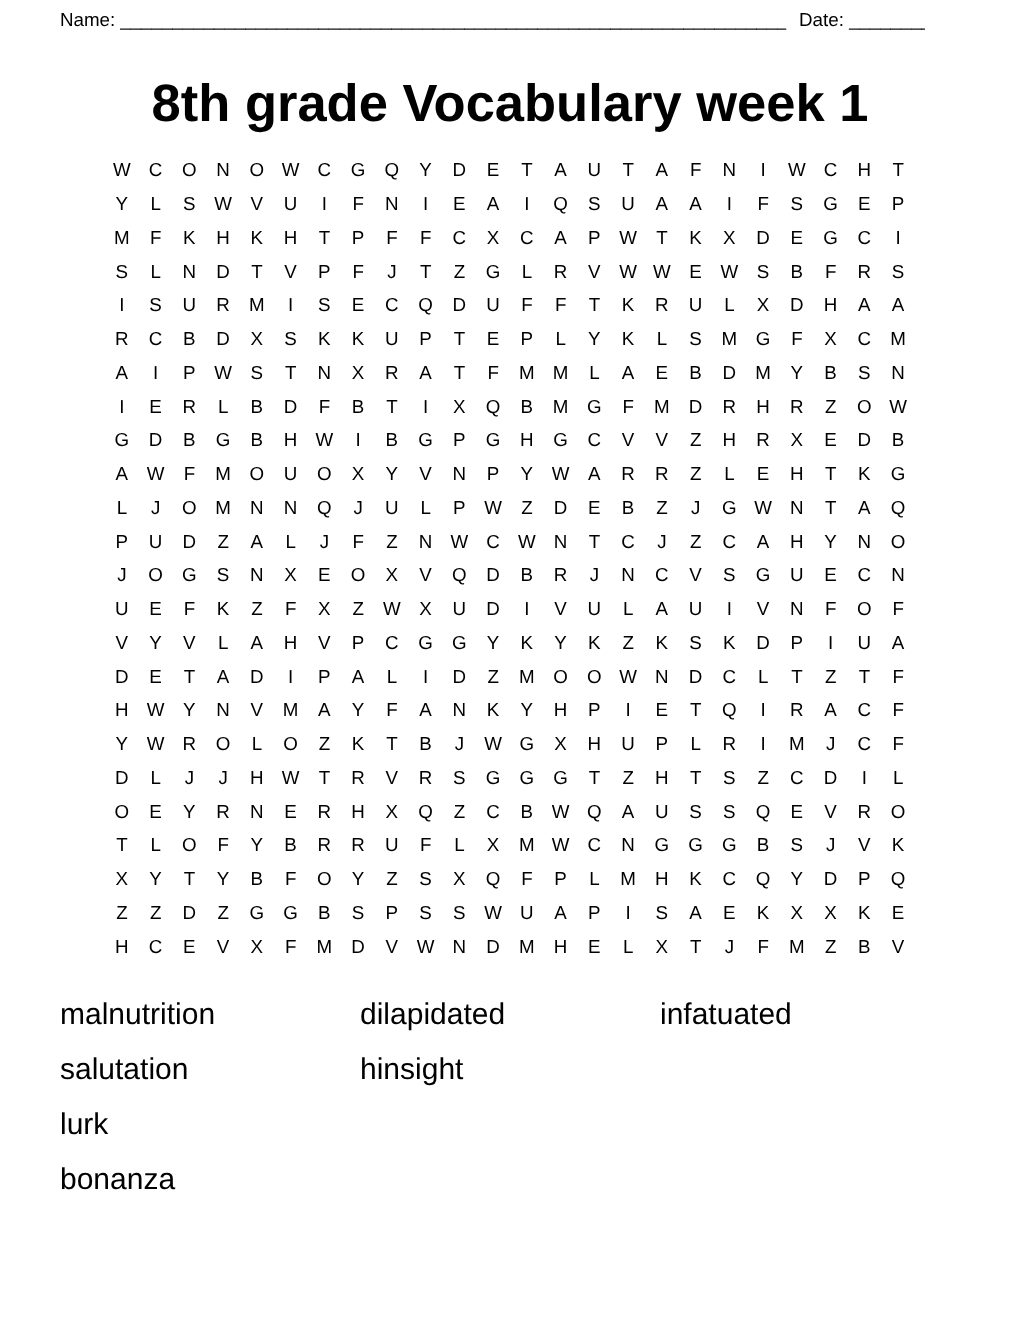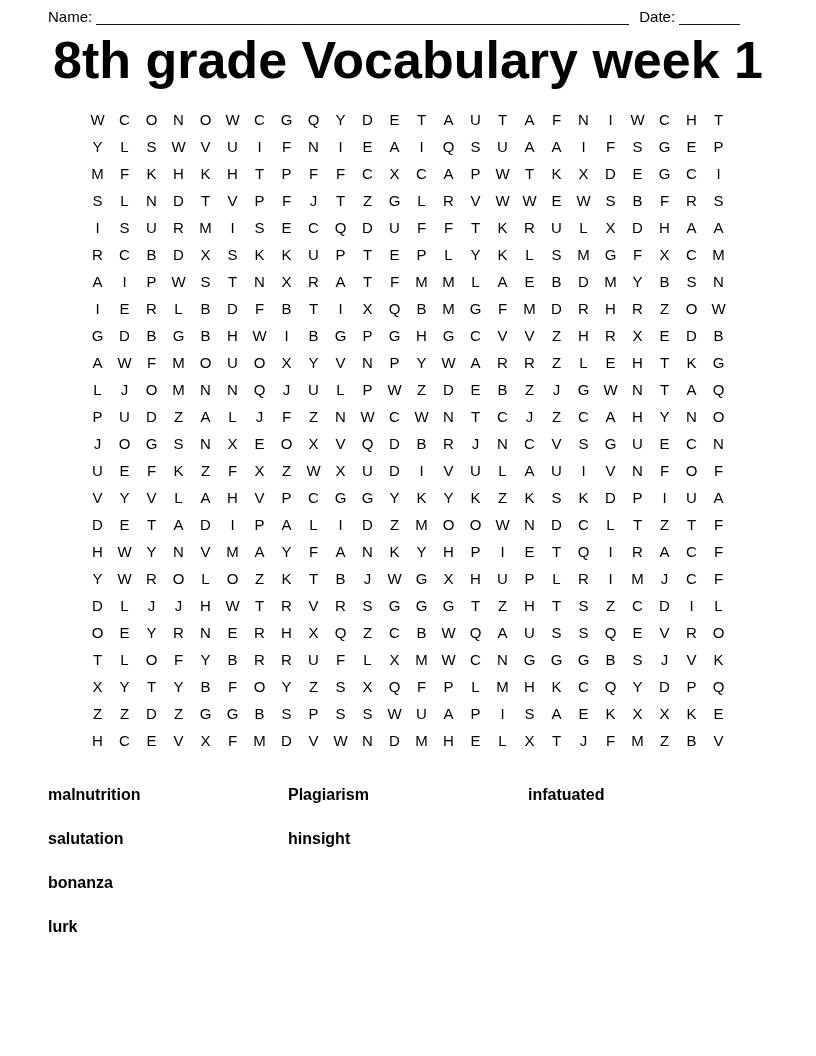--- a/index.html
+++ b/index.html
@@ -31,23 +31,23 @@
     overflow: hidden;
     margin: 0 10px 0 4px;
   }
   .date-line {
     white-space: nowrap;
     overflow: hidden;
     margin-left: 4px;
     max-width: 72px;
   }
   .title {
-    margin-top: 4px;
+    margin-top: 33px;
     text-align: center;
-    font-size: 52px;
+    font-size: 42px;
     font-weight: bold;
     letter-spacing: 0px;
   }
   .grid {
     margin-top: 16px;
     display: grid;
     grid-template-columns: repeat(24, 27px);
     justify-content: center;
   }
   .cell {
@@ -58,24 +58,24 @@
     font-size: 15px;
     font-weight: normal;
   }
   .words {
     display: flex;
     margin-top: 26px;
     padding-left: 48px;
   }
   .word-col { width: 240px; }
   .word {
-    font-size: 16px;
+    font-size: 24px;
     line-height: 29px;
     margin-bottom: 15px;
-    font-weight: bold;
+    font-weight: normal;
   }
 </style>
 </head>
 <body>
 
 <div class="page">
 
   <div class="header-row">
     <span class="label">Name:</span>
     <span class="name-line">______________________________________________________________________</span>
@@ -661,25 +661,25 @@
       <div class="cell">M</div>
       <div class="cell">Z</div>
       <div class="cell">B</div>
       <div class="cell">V</div>
     </div>
 
   <div class="words">
     <div class="word-col">
         <div class="word">malnutrition</div>
         <div class="word">salutation</div>
+        <div class="word">lurk</div>
         <div class="word">bonanza</div>
-        <div class="word">lurk</div>
       </div>
     <div class="word-col">
-        <div class="word">Plagiarism</div>
+        <div class="word">dilapidated</div>
         <div class="word">hinsight</div>
       </div>
     <div class="word-col">
         <div class="word">infatuated</div>
       </div>
   </div>
 
 </div>
 
 </body></html>

